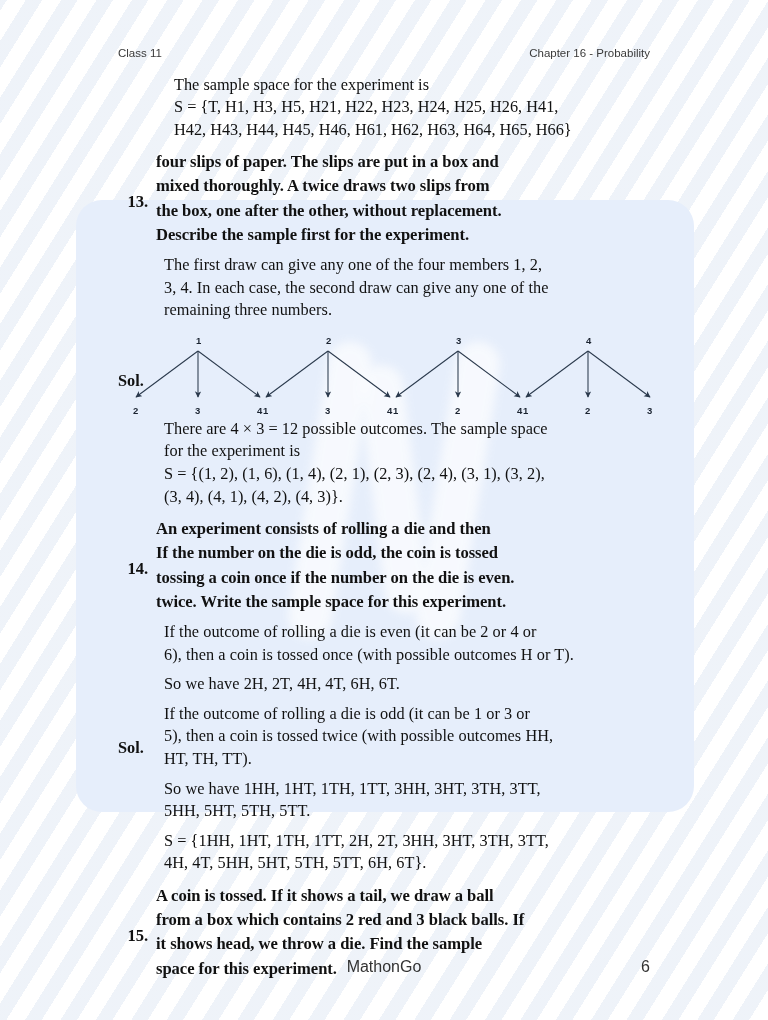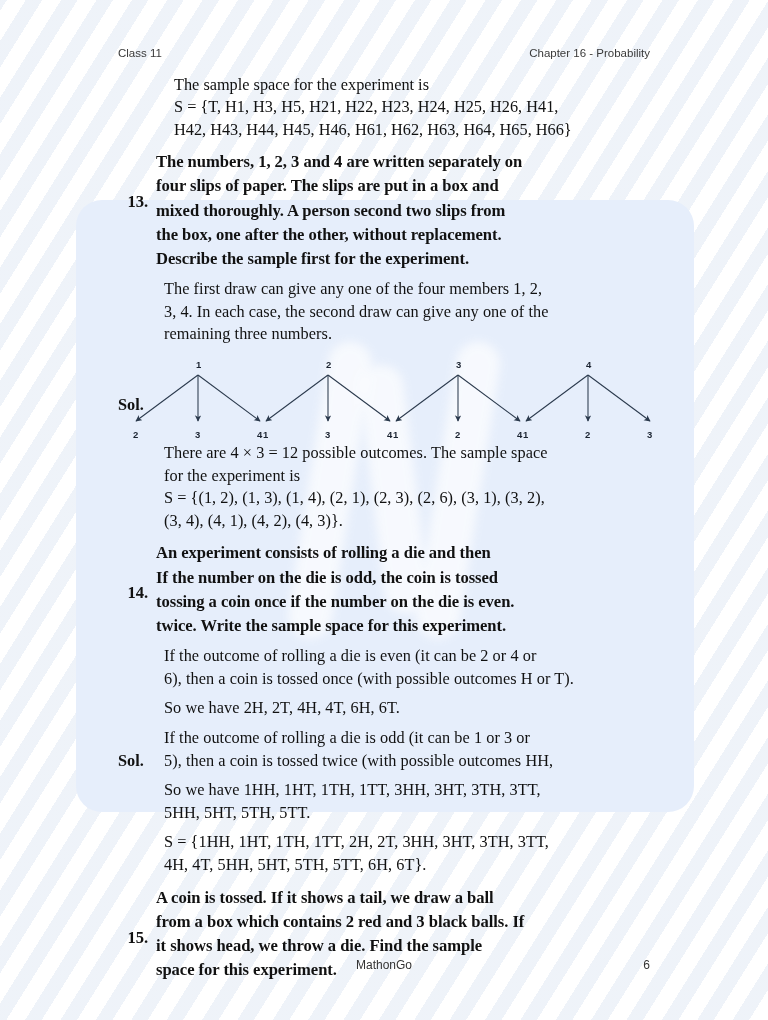--- a/index.html
+++ b/index.html
@@ -171,21 +171,21 @@
 
   
   .footer {
     position: absolute;
     left: 118px;
     top: 958px;
     width: 532px;
     height: 18px;
     z-index: 6;
     font-family: "Liberation Sans", "DejaVu Sans", sans-serif;
-    font-size: 12px;
+    font-size: 16px;
     color: #333333;
   }
   .footer-brand {
     position: absolute;
     left: 0; right: 0;
     text-align: center;
   }
   .footer-page {
     position: absolute;
     right: 0;
@@ -214,23 +214,22 @@
 
     <div>
       <span class="plainline">The sample space for the experiment is</span>
       <span class="plainline">S = {T, H1, H3, H5, H21, H22, H23, H24, H25, H26, H41,</span>
       <span class="plainline">H42, H43, H44, H45, H46, H61, H62, H63, H64, H65, H66}</span>
     </div>
 
     <div class="qblock">
       <div class="qnum">13.</div>
       <div class="qtext">
-        <span>The numbers, 1, 2, 3 and 4 are written separately on</span>
         <span>four slips of paper. The slips are put in a box and</span>
-        <span>mixed thoroughly. A person second two slips from</span>
+        <span>mixed thoroughly. A twice draws two slips from</span>
         <span>the box, one after the other, without replacement.</span>
         <span>Describe the sample first for the experiment.</span>
       </div>
     </div>
 
     <div class="sblock">
       <div class="slabel">Sol.</div>
       <div class="sbody">
         <span class="sline">The first draw can give any one of the four members 1, 2,</span>
         <span class="sline">3, 4. In each case, the second draw can give any one of the</span>
@@ -273,21 +272,21 @@
               <span class="node-label" style="left: 401px; top: 74px;">4</span>
               <span class="node-label" style="left: 470px; top: 4px;">4</span>
               <span class="node-label" style="left: 407px; top: 74px;">1</span>
               <span class="node-label" style="left: 469px; top: 74px;">2</span>
               <span class="node-label" style="left: 531px; top: 74px;">3</span>
             </div>
         </div>
 
         <span class="sline">There are 4 × 3 = 12 possible outcomes. The sample space</span>
         <span class="sline">for the experiment is</span>
-        <span class="sline">S = {(1, 2), (1, 3), (1, 4), (2, 1), (2, 3), (2, 6), (3, 1), (3, 2),</span>
+        <span class="sline">S = {(1, 2), (1, 6), (1, 4), (2, 1), (2, 3), (2, 4), (3, 1), (3, 2),</span>
         <span class="sline">(3, 4), (4, 1), (4, 2), (4, 3)}.</span>
       </div>
     </div>
 
     <div class="qblock">
       <div class="qnum">14.</div>
       <div class="qtext">
         <span>An experiment consists of rolling a die and then</span>
         <span>If the number on the die is odd, the coin is tossed</span>
         <span>tossing a coin once if the number on the die is even.</span>
@@ -296,20 +295,21 @@
     </div>
 
     <div class="sblock">
       <div class="slabel">Sol.</div>
       <div class="sbody">
         <span class="sline">If the outcome of rolling a die is even (it can be 2 or 4 or</span>
         <span class="sline">6), then a coin is tossed once (with possible outcomes H or T).</span>
         <span class="sline sgap">So we have 2H, 2T, 4H, 4T, 6H, 6T.</span>
         <span class="sline sgap">If the outcome of rolling a die is odd (it can be 1 or 3 or</span>
         <span class="sline">5), then a coin is tossed twice (with possible outcomes HH,</span>
+        <span class="sline">HT, TH, TT).</span>
         <span class="sline sgap">So we have 1HH, 1HT, 1TH, 1TT, 3HH, 3HT, 3TH, 3TT,</span>
         <span class="sline">5HH, 5HT, 5TH, 5TT.</span>
         <span class="sline sgap">S = {1HH, 1HT, 1TH, 1TT, 2H, 2T, 3HH, 3HT, 3TH, 3TT,</span>
         <span class="sline">4H, 4T, 5HH, 5HT, 5TH, 5TT, 6H, 6T}.</span>
       </div>
     </div>
 
     <div class="qblock">
       <div class="qnum">15.</div>
       <div class="qtext">

